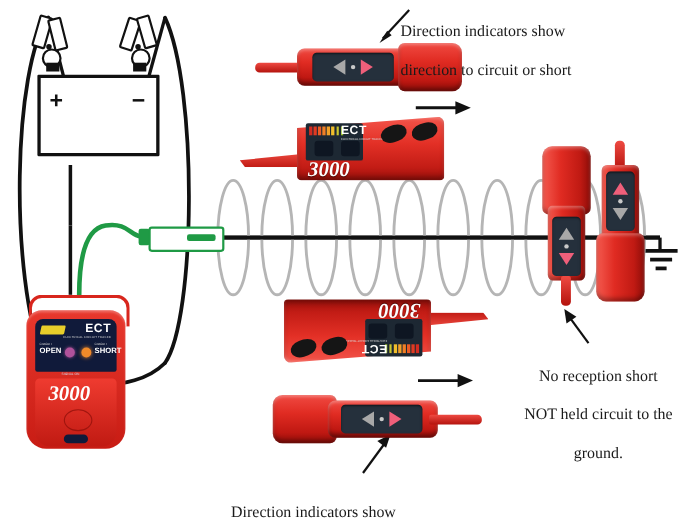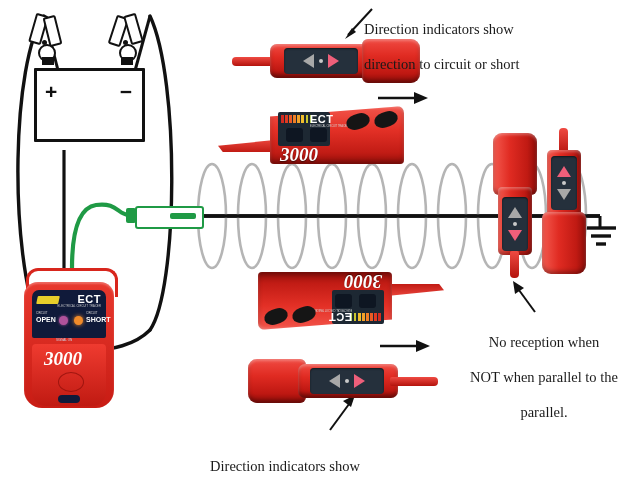--- a/index.html
+++ b/index.html
@@ -345,23 +345,23 @@
     </div>
     <div class="probe-tip" style="left:142px;top:19px;width:48px;height:9px;border-radius:2px 4px 4px 2px;"></div>
   </div>
 
   <div class="abs note note-left" style="left:364px;top:3px;width:262px;z-index:10;">
     <div>Direction indicators show</div>
     <div>direction to circuit or short</div>
   </div>
 
   <div class="abs note note-center" style="left:460px;top:316px;width:168px;z-index:10;">
-    <div>No reception when</div>
-    <div>NOT when parallel to the</div>
-    <div>parallel.</div>
+    <div>No reception short</div>
+    <div>NOT held circuit to the</div>
+    <div>ground.</div>
   </div>
 
   <div class="abs note note-center" style="left:174px;top:440px;width:222px;z-index:10;">
     <div>Direction indicators show</div>
     
   </div>
 
 </div>
 
 </body></html>

